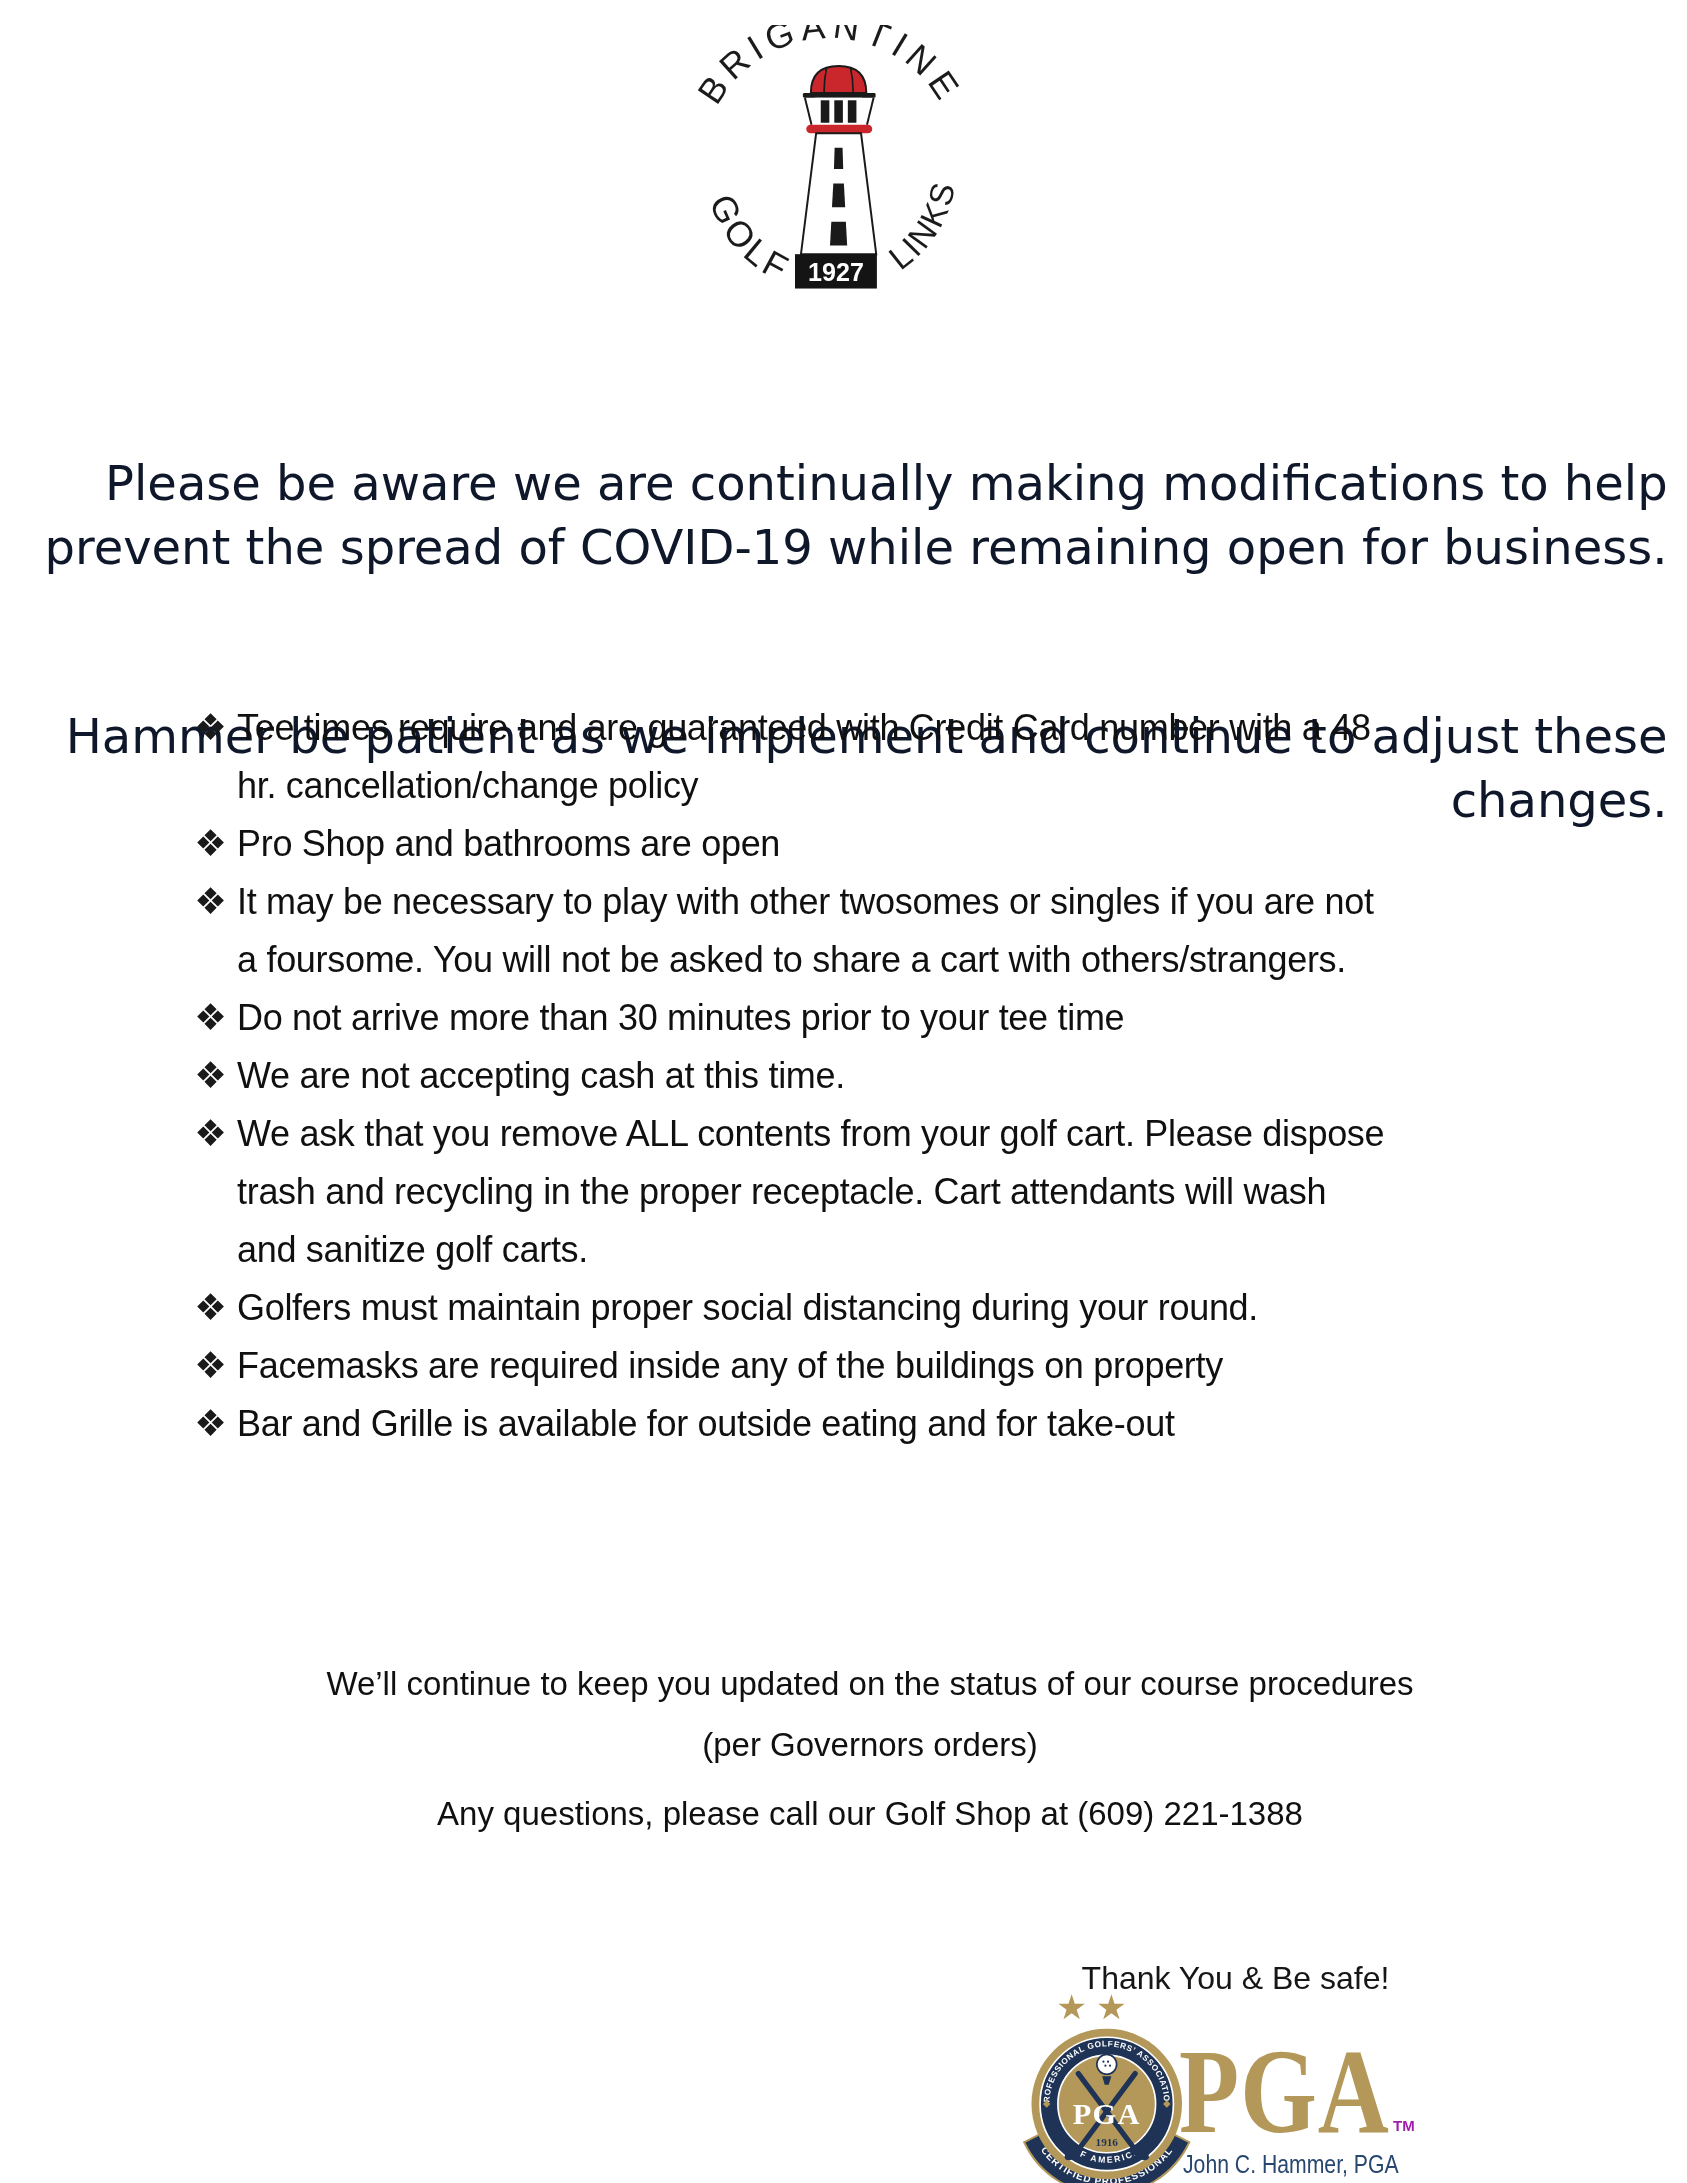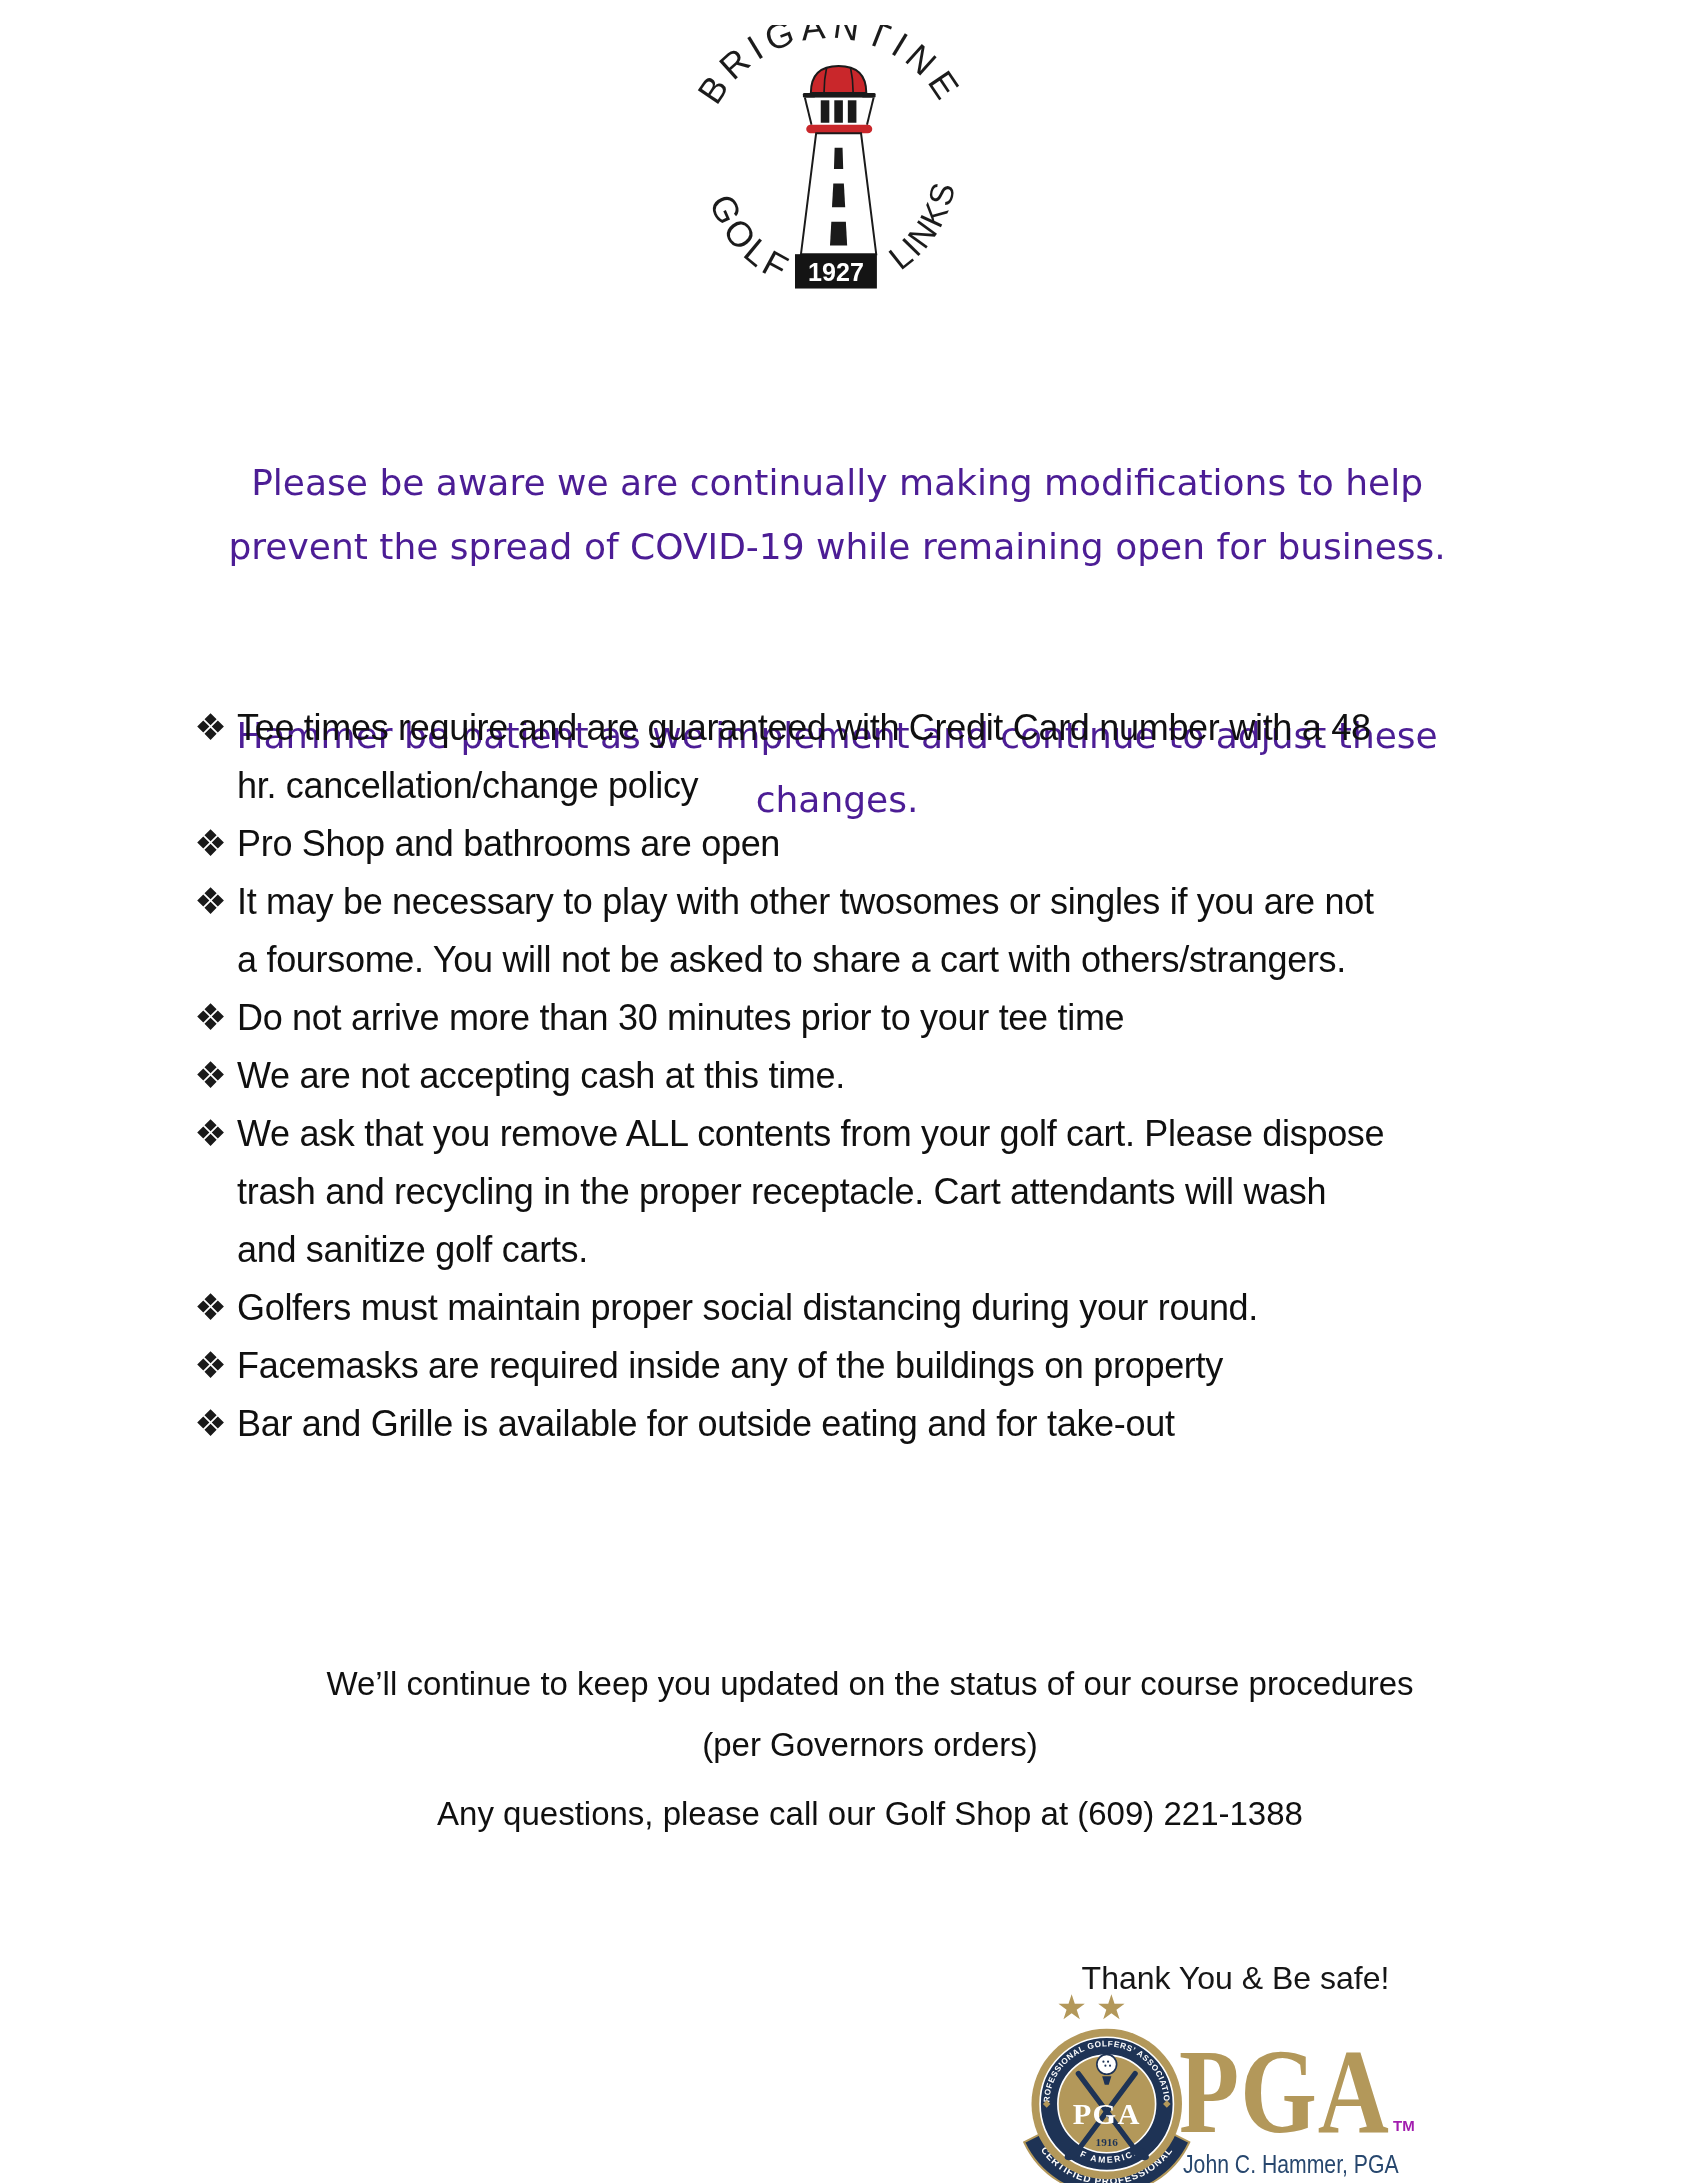--- a/index.html
+++ b/index.html
@@ -4,23 +4,23 @@
 <style>
   html,body{margin:0;padding:0;background:#ffffff;}
   #page{position:relative;width:1687px;height:2183px;background:#ffffff;overflow:hidden;
         font-family:"Liberation Sans",sans-serif;color:#111;}
 
   
   #logo{position:absolute;left:668px;top:25px;width:324px;height:284px;}
   #logo text{font-family:"Liberation Sans",sans-serif;}
 
   
-  .intro{position:absolute;left:6.6px;top:387px;width:1661px;text-align:center;
-         font-family:"DejaVu Sans",sans-serif;font-size:36px;line-height:64px;
-         color:#4c1d95;white-space:pre-line;}
+  .intro{position:absolute;left:6.6px;top:387px;width:1661px;text-align:right;
+         font-family:"DejaVu Sans",sans-serif;font-size:48px;line-height:64px;
+         color:#0f172a;white-space:pre-line;}
   .intro p{margin:0;}
   .intro p + p{margin-top:61px;}
 
   
   .bullets{position:absolute;left:196px;top:699px;width:1396px;}
   .bullet-item{display:flex;align-items:flex-start;}
   .bullet-icon{flex:0 0 29px;width:29px;height:29px;margin-top:13.2px;margin-right:12px;}
   .bullet-text{font-size:36px;line-height:58px;letter-spacing:-0.3px;color:#101010;
                white-space:pre-line;}
 

